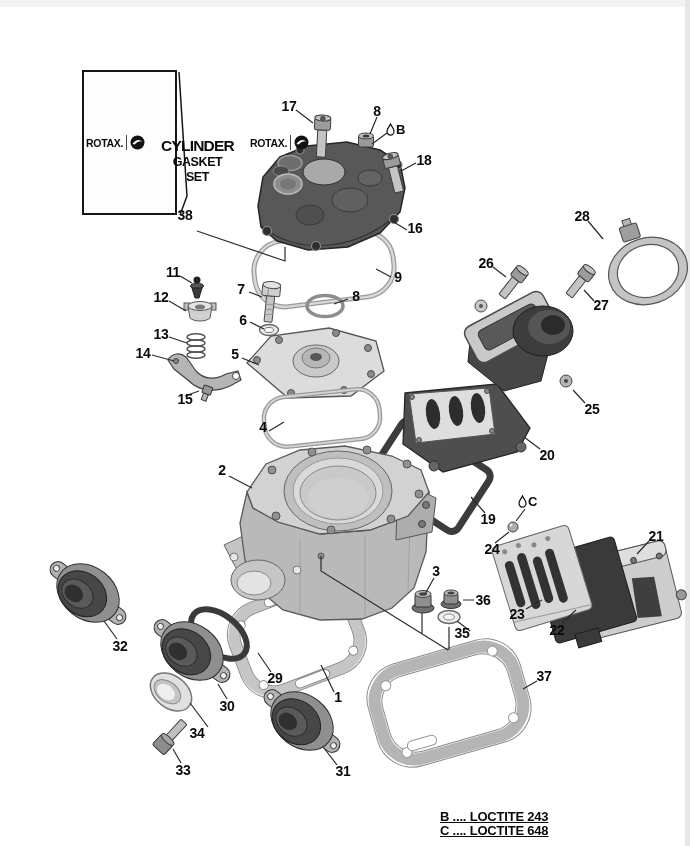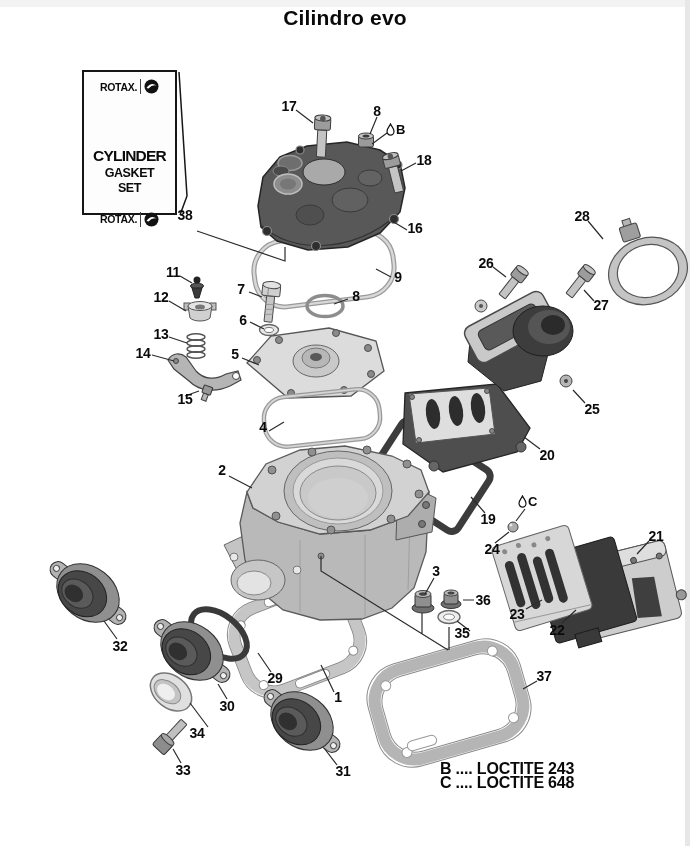--- a/index.html
+++ b/index.html
@@ -4,39 +4,38 @@
 <style>
   html,body{margin:0;padding:0;background:#fff;}
   .stage{position:relative;width:690px;height:846px;background:#ffffff;overflow:hidden;
          font-family:"Liberation Sans",sans-serif;color:#0a0a0a;}
   .title{position:absolute;top:6px;left:0;width:100%;text-align:center;
          font-size:21px;font-weight:bold;letter-spacing:.2px;}
   .art{position:absolute;left:0;top:0;}
   .co{position:absolute;transform:translate(-50%,-50%);font-size:14px;font-weight:bold;
       letter-spacing:-.3px;white-space:nowrap;}
   .glabel{position:absolute;left:82px;top:70px;width:95px;height:145px;box-sizing:border-box;
-          border:2.5px solid #161616;background:#fdfdfd;display:flex;flex-direction:column;
+          border:2.5px solid #161616;background:#fdfdfd;display:flex;flex-direction:row;
           align-items:center;justify-content:space-between;padding:7px 2px;gap:16px;}
   .brandrow{display:flex;align-items:center;gap:3px;}
   .brandtxt{font-size:10.5px;font-weight:bold;letter-spacing:-.3px;}
   .branddiv{width:1px;height:15px;background:#444;}
   .gl-main{text-align:center;line-height:1.2;}
   .gl1{font-size:15.5px;font-weight:bold;letter-spacing:-.8px;margin-top:37px;}
   .gl2,.gl3{font-size:12.5px;font-weight:bold;letter-spacing:-.4px;}
   .adh{position:absolute;display:flex;align-items:center;gap:1px;
        font-size:13px;font-weight:bold;}
-  .legend{position:absolute;left:440px;top:762px;font-size:16px;font-weight:bold;
-          line-height:14px;letter-spacing:-.2px;}
+  .legend{position:absolute;left:440px;top:810px;font-size:13px;font-weight:bold;
+          line-height:14px;letter-spacing:-.2px;text-decoration:underline;}
 </style>
 </head>
 <body>
 
 <div class="stage">
 
-  <div class="title">Cilindro evo</div>
 
   <svg class="art" width="690" height="846" viewBox="0 0 690 846">
 
     <rect x="0" y="0" width="690" height="7" fill="#f3f3f4"></rect>
     <rect x="685" y="0" width="5" height="846" fill="#e7e7e8"></rect>
 
     <g transform="translate(324,269) rotate(-7)">
       <rect x="-70" y="-33" width="140" height="66" rx="30" fill="none" stroke="#9a9a9a" stroke-width="5"></rect>
       <rect x="-70" y="-33" width="140" height="66" rx="30" fill="none" stroke="#d8d8d8" stroke-width="2.5"></rect>
     </g>

